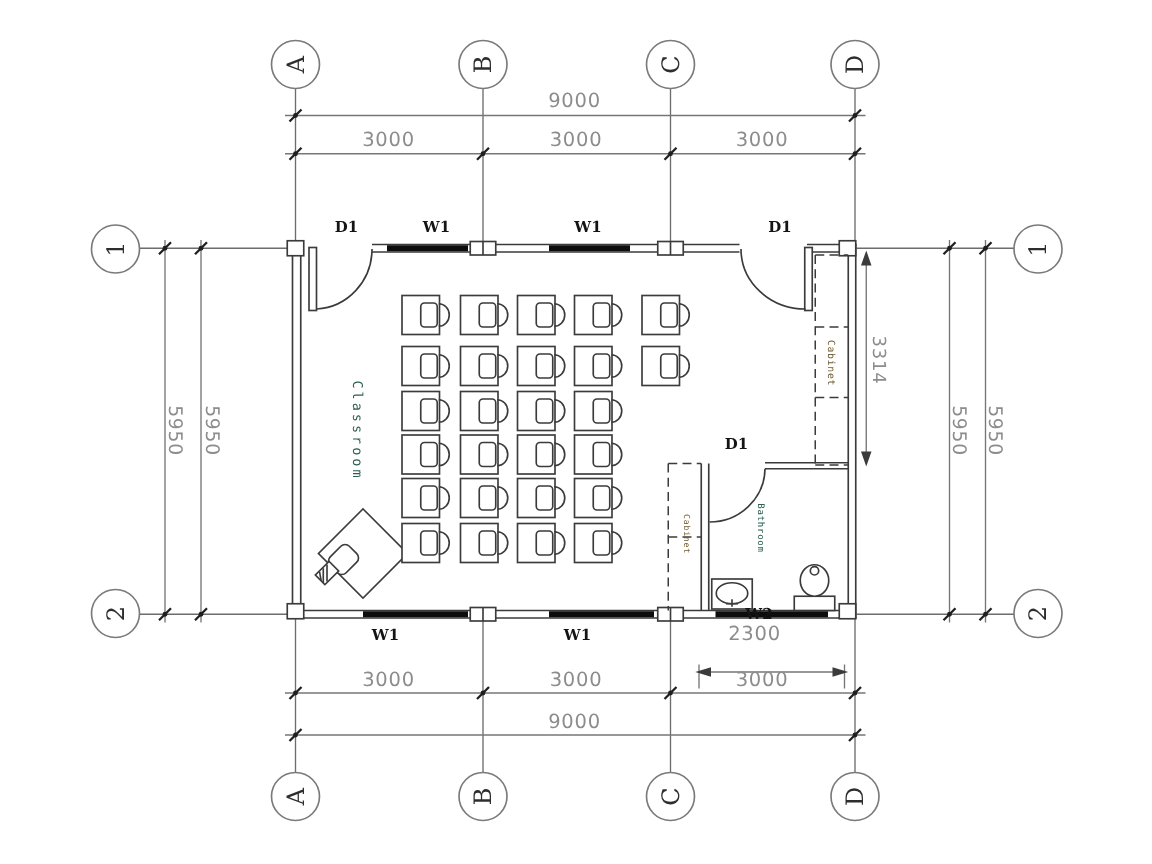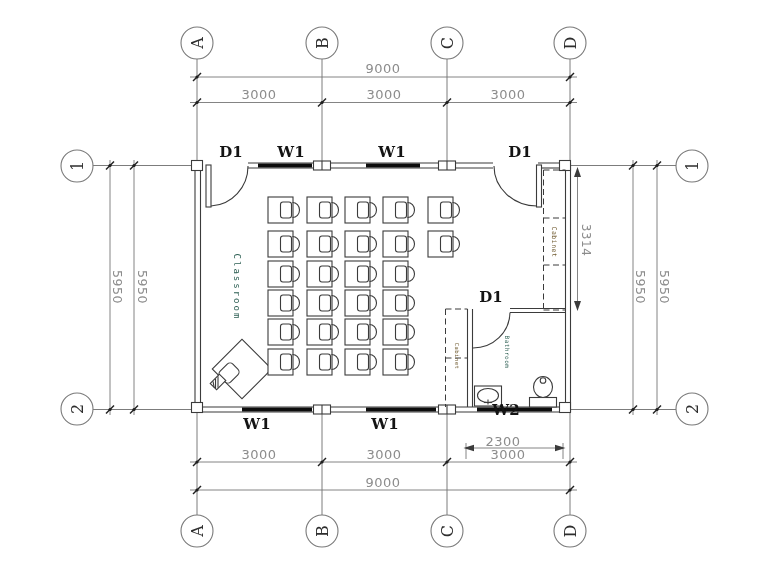--- a/index.html
+++ b/index.html
@@ -16,21 +16,21 @@
   .dot{fill:#1f1f1f;}
   .blk{fill:#0d0d0d;stroke:none;}
   .arrow{fill:#3b3b3b;stroke:none;}
   .bubble{stroke:#7a7a7a;stroke-width:1.1;fill:#ffffff;}
   
   .t{position:absolute;transform:translate(-50%,-50%);white-space:nowrap;
      color:#8c8c8c;font-size:13px;letter-spacing:0.5px;}
   .t.rot90{transform:translate(-50%,-50%) rotate(90deg);}
   .t.rotn90{transform:translate(-50%,-50%) rotate(-90deg);}
   .lbl{color:#141414;font-family:"DejaVu Serif",serif;font-weight:bold;
-       font-size:15px;letter-spacing:0;text-align:center;}
+       font-size:10px;letter-spacing:0;text-align:center;}
   .gl{color:#2e2e2e;font-family:"DejaVu Serif",serif;font-size:16px;letter-spacing:0;}
   .room{color:#2d5f53;font-family:"DejaVu Sans Mono",monospace;font-size:9px;letter-spacing:2px;}
   .fix{color:#2d5f53;font-family:"DejaVu Sans Mono",monospace;font-size:6px;letter-spacing:0.5px;}
   .cab{color:#6f5a2f;font-family:"DejaVu Sans Mono",monospace;}
   .vdim{font-size:12.5px;}
 </style>
 </head>
 <body>
 
 <div id="stage">
@@ -391,21 +391,21 @@
   <div class="t gl rotn90" style="left:77px;top:166px">1</div>
   <div class="t gl rotn90" style="left:77px;top:409px">2</div>
   <div class="t gl rotn90" style="left:692px;top:166px">1</div>
   <div class="t gl rotn90" style="left:692px;top:409px">2</div>
 
   <div class="t" style="left:383px;top:68px">9000</div>
   <div class="t" style="left:259px;top:94px">3000</div>
   <div class="t" style="left:384px;top:94px">3000</div>
   <div class="t" style="left:508px;top:94px">3000</div>
 
-  <div class="t" style="left:503px;top:441px">2300</div>
+  <div class="t" style="left:503px;top:423px">2300</div>
   <div class="t" style="left:259px;top:454px">3000</div>
   <div class="t" style="left:384px;top:454px">3000</div>
   <div class="t" style="left:508px;top:454px">3000</div>
   <div class="t" style="left:383px;top:482px">9000</div>
 
   <div class="t vdim rot90" style="left:117px;top:287px">5950</div>
   <div class="t vdim rot90" style="left:142px;top:287px">5950</div>
   <div class="t vdim rot90" style="left:640px;top:287px">5950</div>
   <div class="t vdim rot90" style="left:664px;top:287px">5950</div>
   <div class="t rot90" style="left:586px;top:240px;font-size:12px">3314</div>

